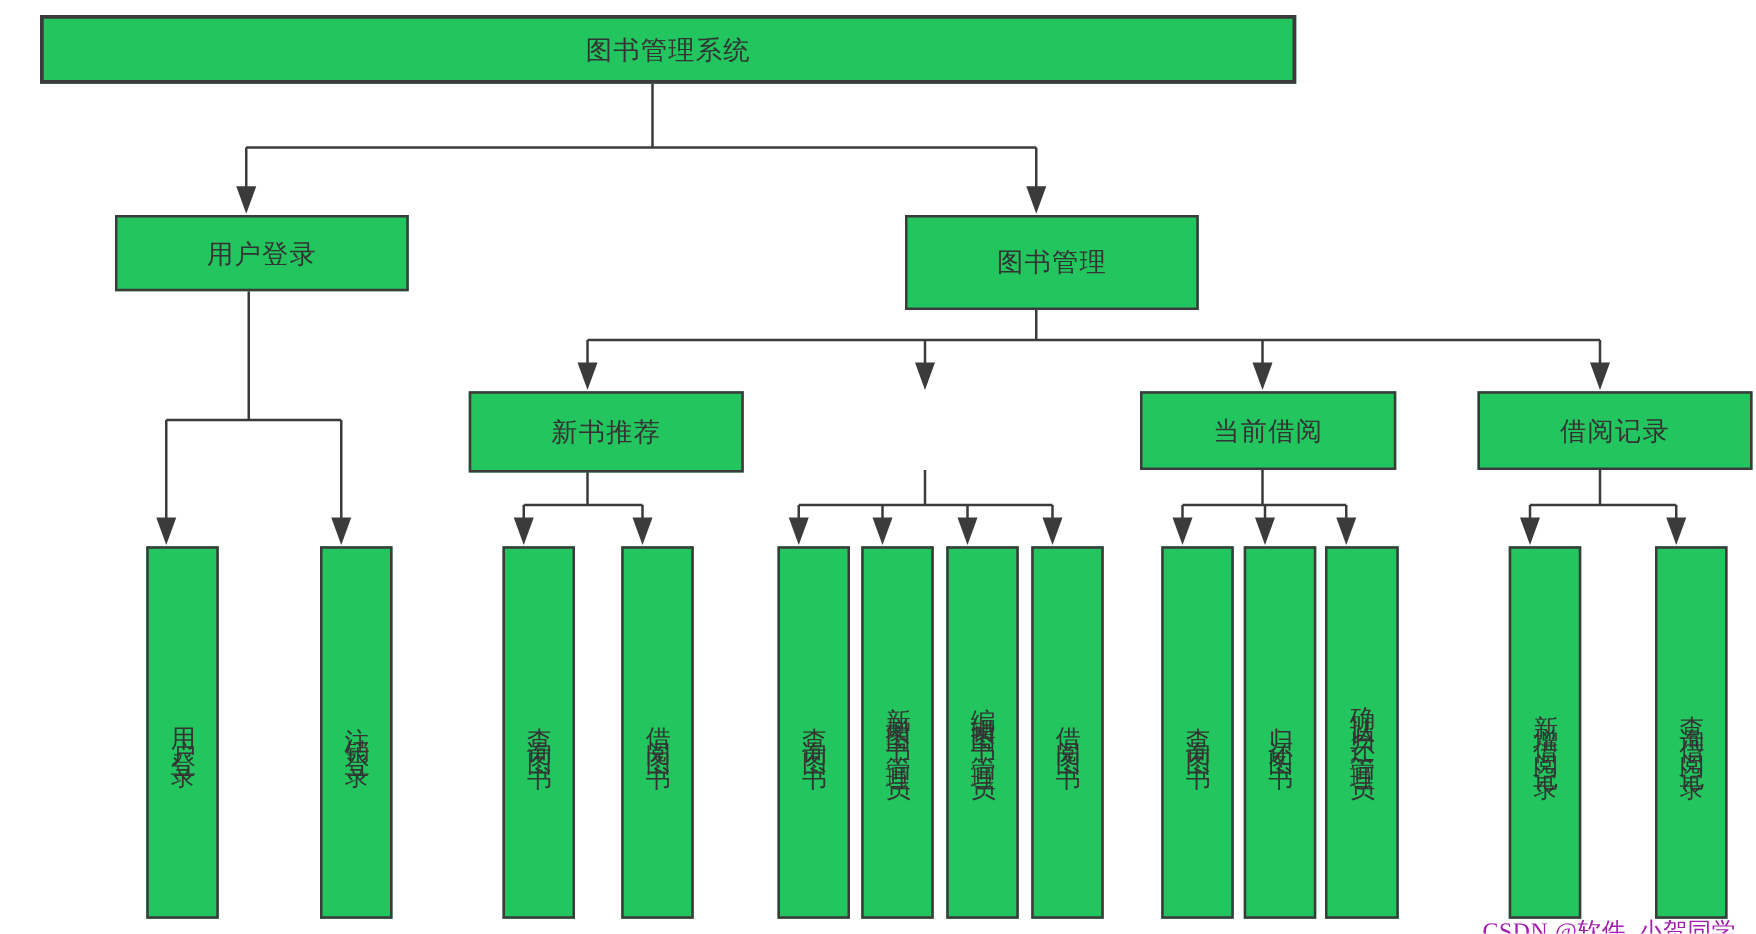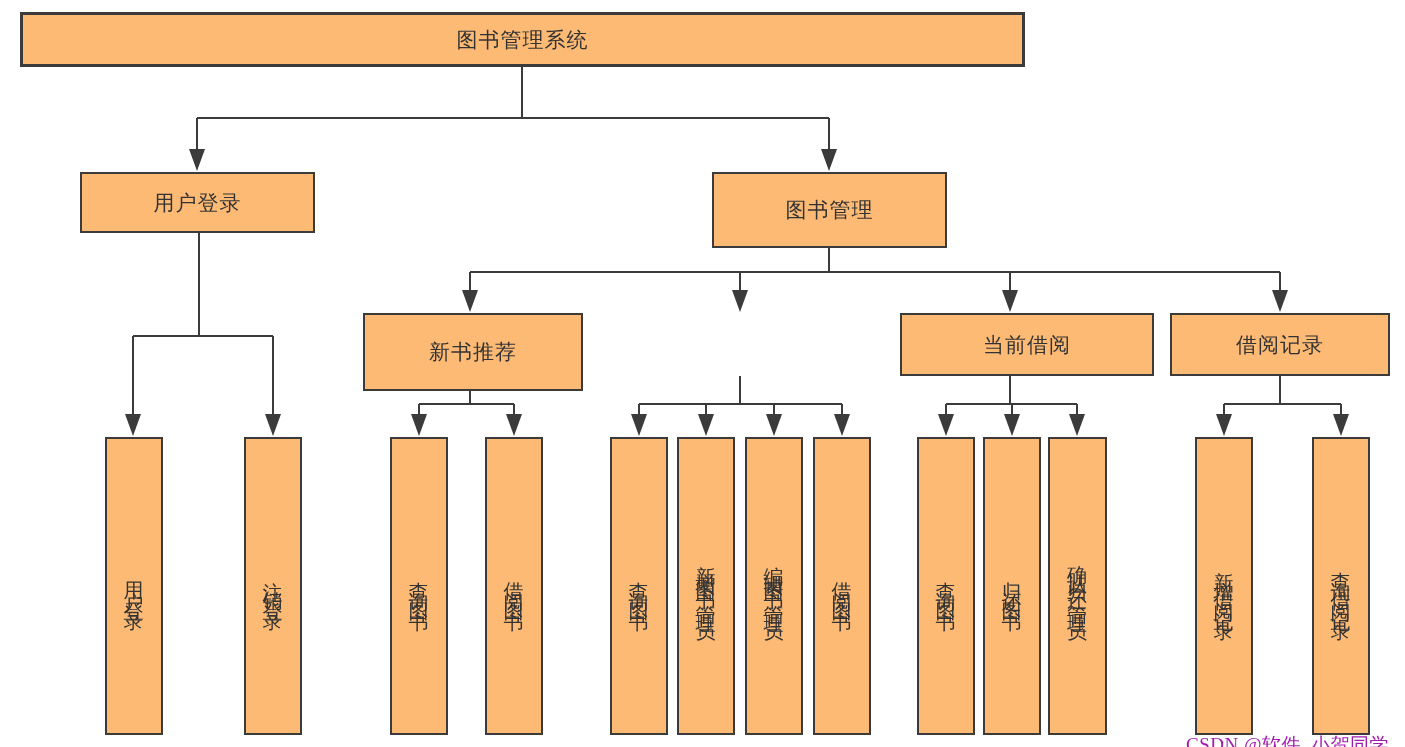--- a/index.html
+++ b/index.html
@@ -13,26 +13,27 @@
   }
   .connectors {
     position: absolute;
     left: 0; top: 0;
     width: 1405px; height: 747px;
     z-index: 1;
   }
   .box {
     position: absolute;
     box-sizing: border-box;
-    background: #fdba74;
+    background: #22c55e;
     border: 2px solid #3b3b3b;
     display: flex;
     align-items: center;
     justify-content: center;
     z-index: 2;
+    margin-left: 12px;
   }
   .box.root { border-width: 3px; }
   .box.h span {
     font-size: 21px;
     color: #333333;
     letter-spacing: 1px;
     white-space: nowrap;
   }
   .box.v span {
     writing-mode: vertical-rl;
@@ -98,24 +99,24 @@
     <span>图书管理系统</span>
   </div>
 
   <div class="box h" style="left:80px; top:172px; width:235px; height:61px;">
     <span>用户登录</span>
   </div>
   <div class="box h" style="left:712px; top:172px; width:235px; height:76px;">
     <span>图书管理</span>
   </div>
 
-  <div class="box h" style="left:363px; top:313px; width:220px; height:78px;font-family:Liberation Mono, monospace;">
+  <div class="box h" style="left:363px; top:313px; width:220px; height:65px;font-family:Liberation Mono, monospace;">
     <span>新书推荐</span>
   </div>
-  <div class="box h" style="left:900px; top:313px; width:254px; height:63px;">
+  <div class="box h" style="left:900px; top:313px; width:205px; height:63px;">
     <span>当前借阅</span>
   </div>
   <div class="box h" style="left:1170px; top:313px; width:220px; height:63px;">
     <span>借阅记录</span>
   </div>
 
   <div class="box v" style="left:105px; top:437px; width:58px; height:298px;">
     <span>用户登录</span>
   </div>
   <div class="box v" style="left:244px; top:437px; width:58px; height:298px;">

